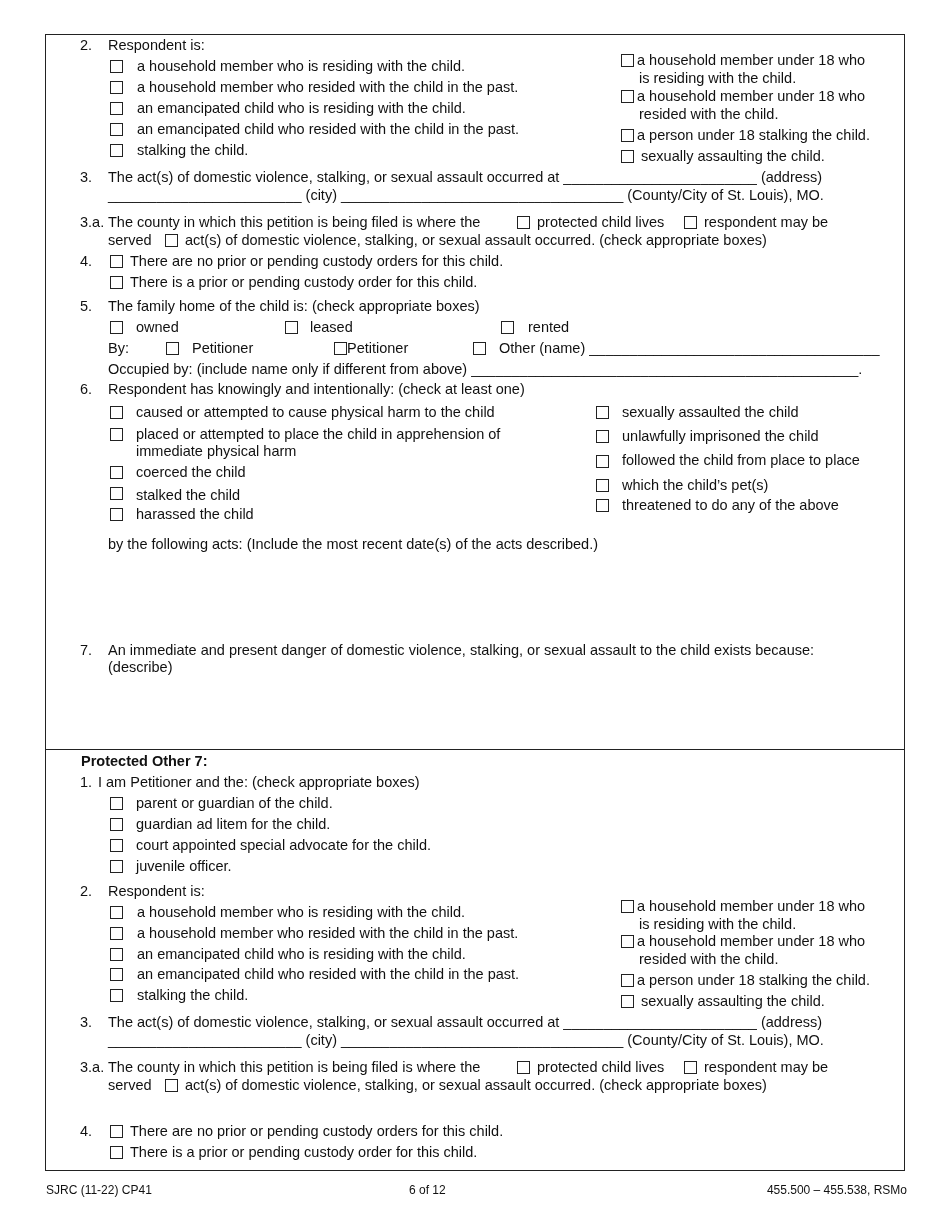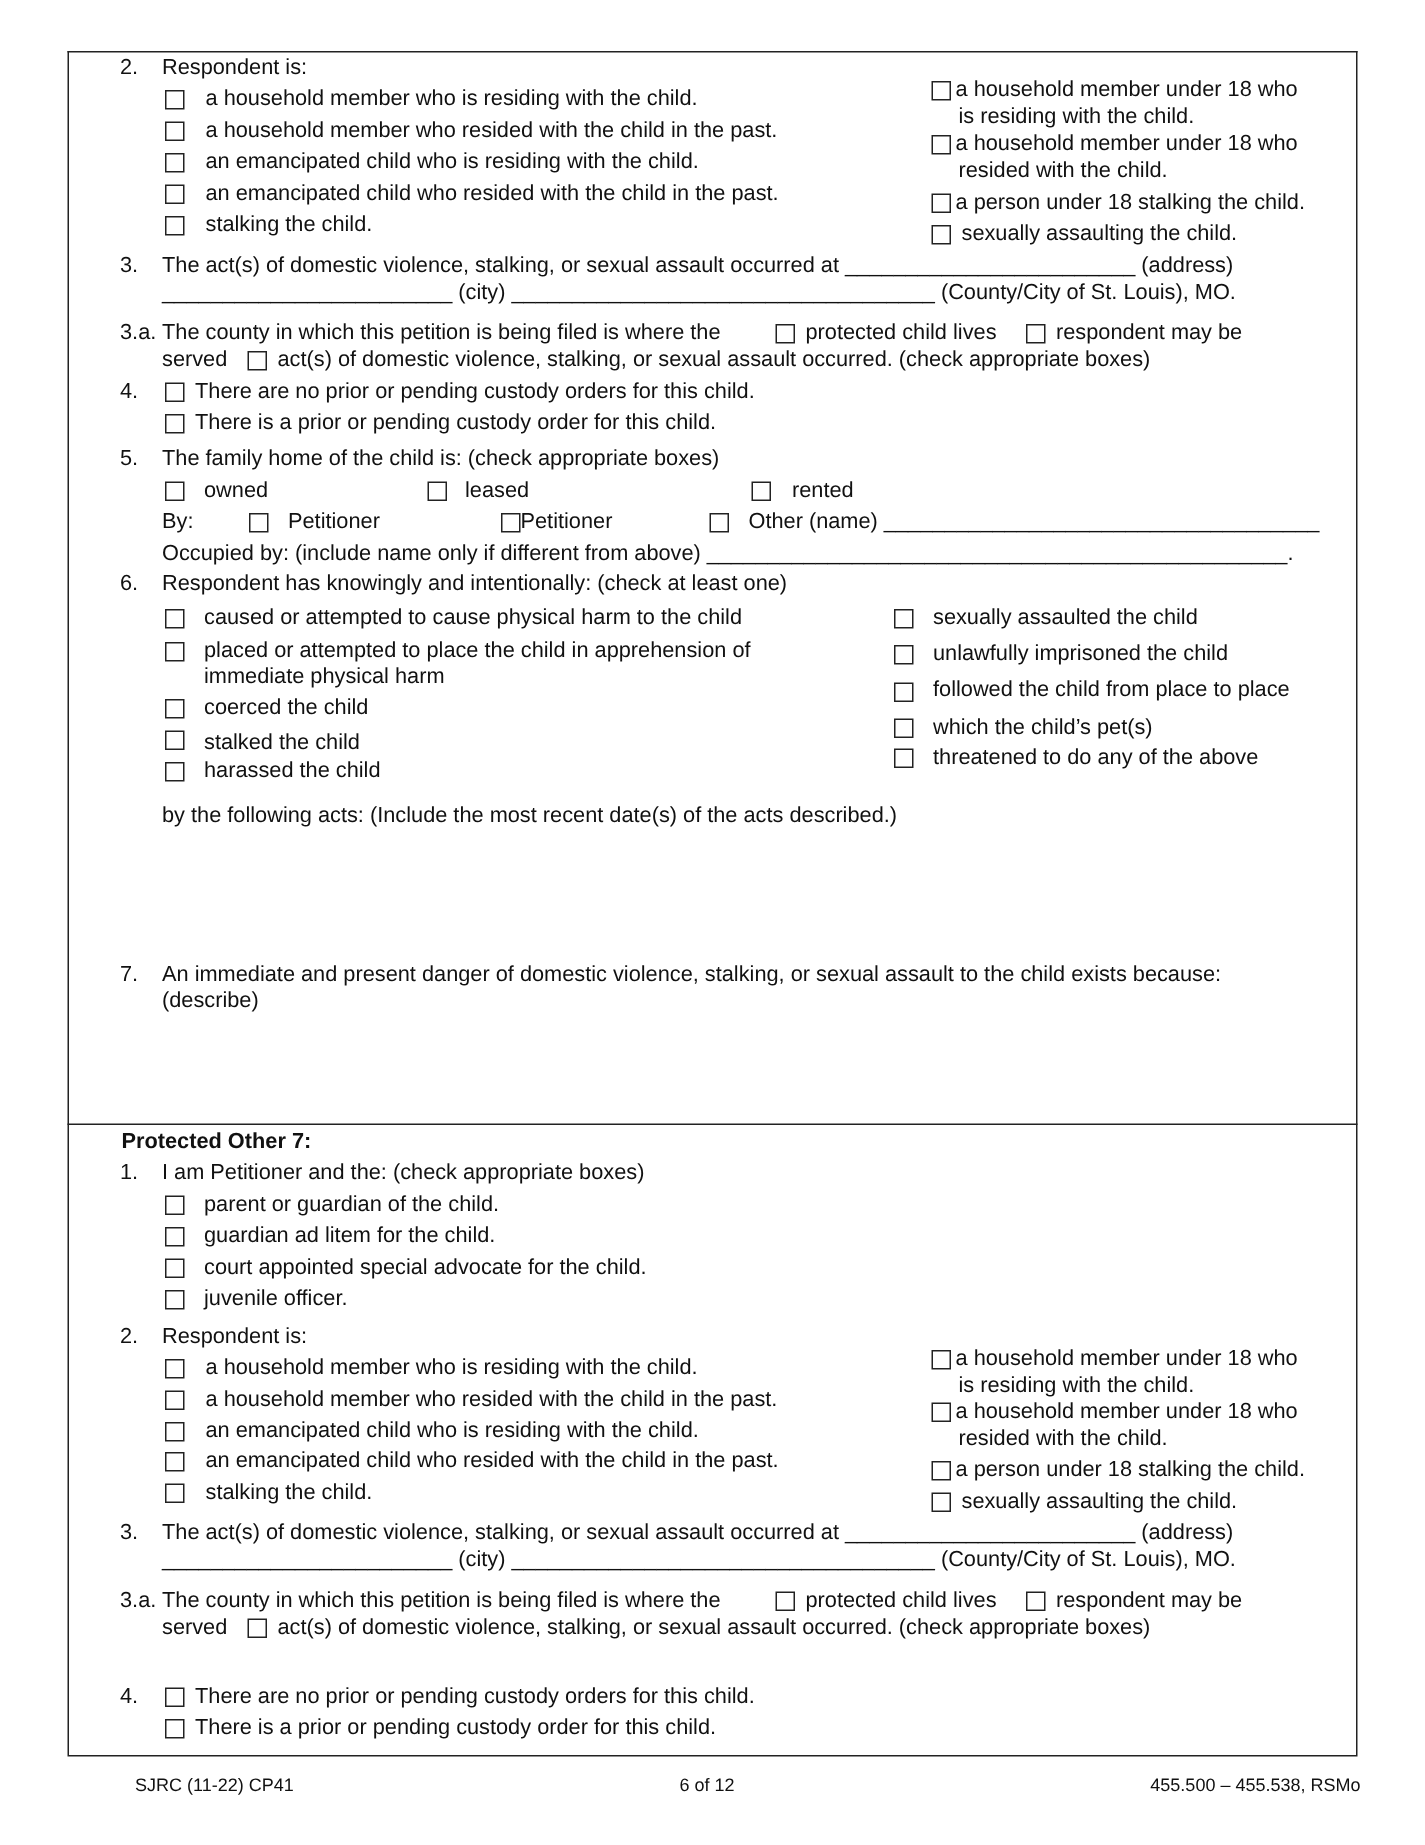--- a/index.html
+++ b/index.html
@@ -3,21 +3,21 @@
 <meta charset="utf-8">
 <style>
   html, body { margin:0; padding:0; background:#fff; }
   body { width:950px; height:1230px; position:relative; font-family:"Liberation Sans", sans-serif; font-size:14.5px; color:#111; }
   .frame { position:absolute; left:45px; width:860px; border:1px solid #222; box-sizing:border-box; }
   #box1 { top:34px; height:716px; border-bottom:none; }
   #box2 { top:749px; height:422px; }
   .t { position:absolute; white-space:nowrap; line-height:17px; }
   .cb { position:absolute; width:13px; height:13px; border:1px solid #222; box-sizing:border-box; background:#fff; }
   .bold { font-weight:bold; }
-  .footer { position:absolute; top:1183px; font-size:12px; white-space:nowrap;margin-left:44px; }
+  .footer { position:absolute; top:1183px; font-size:12px; white-space:nowrap; }
 </style>
 </head>
 <body>
 
 <div class="frame" id="box1"></div>
 <div class="frame" id="box2"></div>
 
 <span class="t" style="left:80px;top:37px">2.</span>
 <span class="t" style="left:108px;top:37px">Respondent is:</span>
 
@@ -109,21 +109,21 @@
 
 <span class="t" style="left:108px;top:536px">by the following acts:  (Include the most recent date(s) of the acts described.)</span>
 
 <span class="t" style="left:80px;top:642px">7.</span>
 <span class="t" style="left:108px;top:642px">An immediate and present danger of domestic violence, stalking, or sexual assault to the child exists because:</span>
 <span class="t" style="left:108px;top:659px">(describe)</span>
 
 <span class="t bold" style="left:81px;top:753px">Protected Other 7:</span>
 
 <span class="t" style="left:80px;top:774px">1.</span>
-<span class="t" style="left:108px;top:774px">I am Petitioner and the:  (check appropriate boxes)</span>
+<span class="t" style="left:98px;top:774px">I am Petitioner and the:  (check appropriate boxes)</span>
 <span class="cb" style="left:110px;top:797px"></span>
 <span class="t" style="left:136px;top:795px">parent or guardian of the child.</span>
 <span class="cb" style="left:110px;top:818px"></span>
 <span class="t" style="left:136px;top:816px">guardian ad litem for the child.</span>
 <span class="cb" style="left:110px;top:839px"></span>
 <span class="t" style="left:136px;top:837px">court appointed special advocate for the child.</span>
 <span class="cb" style="left:110px;top:860px"></span>
 <span class="t" style="left:136px;top:858px">juvenile officer.</span>
 
 <span class="t" style="left:80px;top:883px">2.</span>

